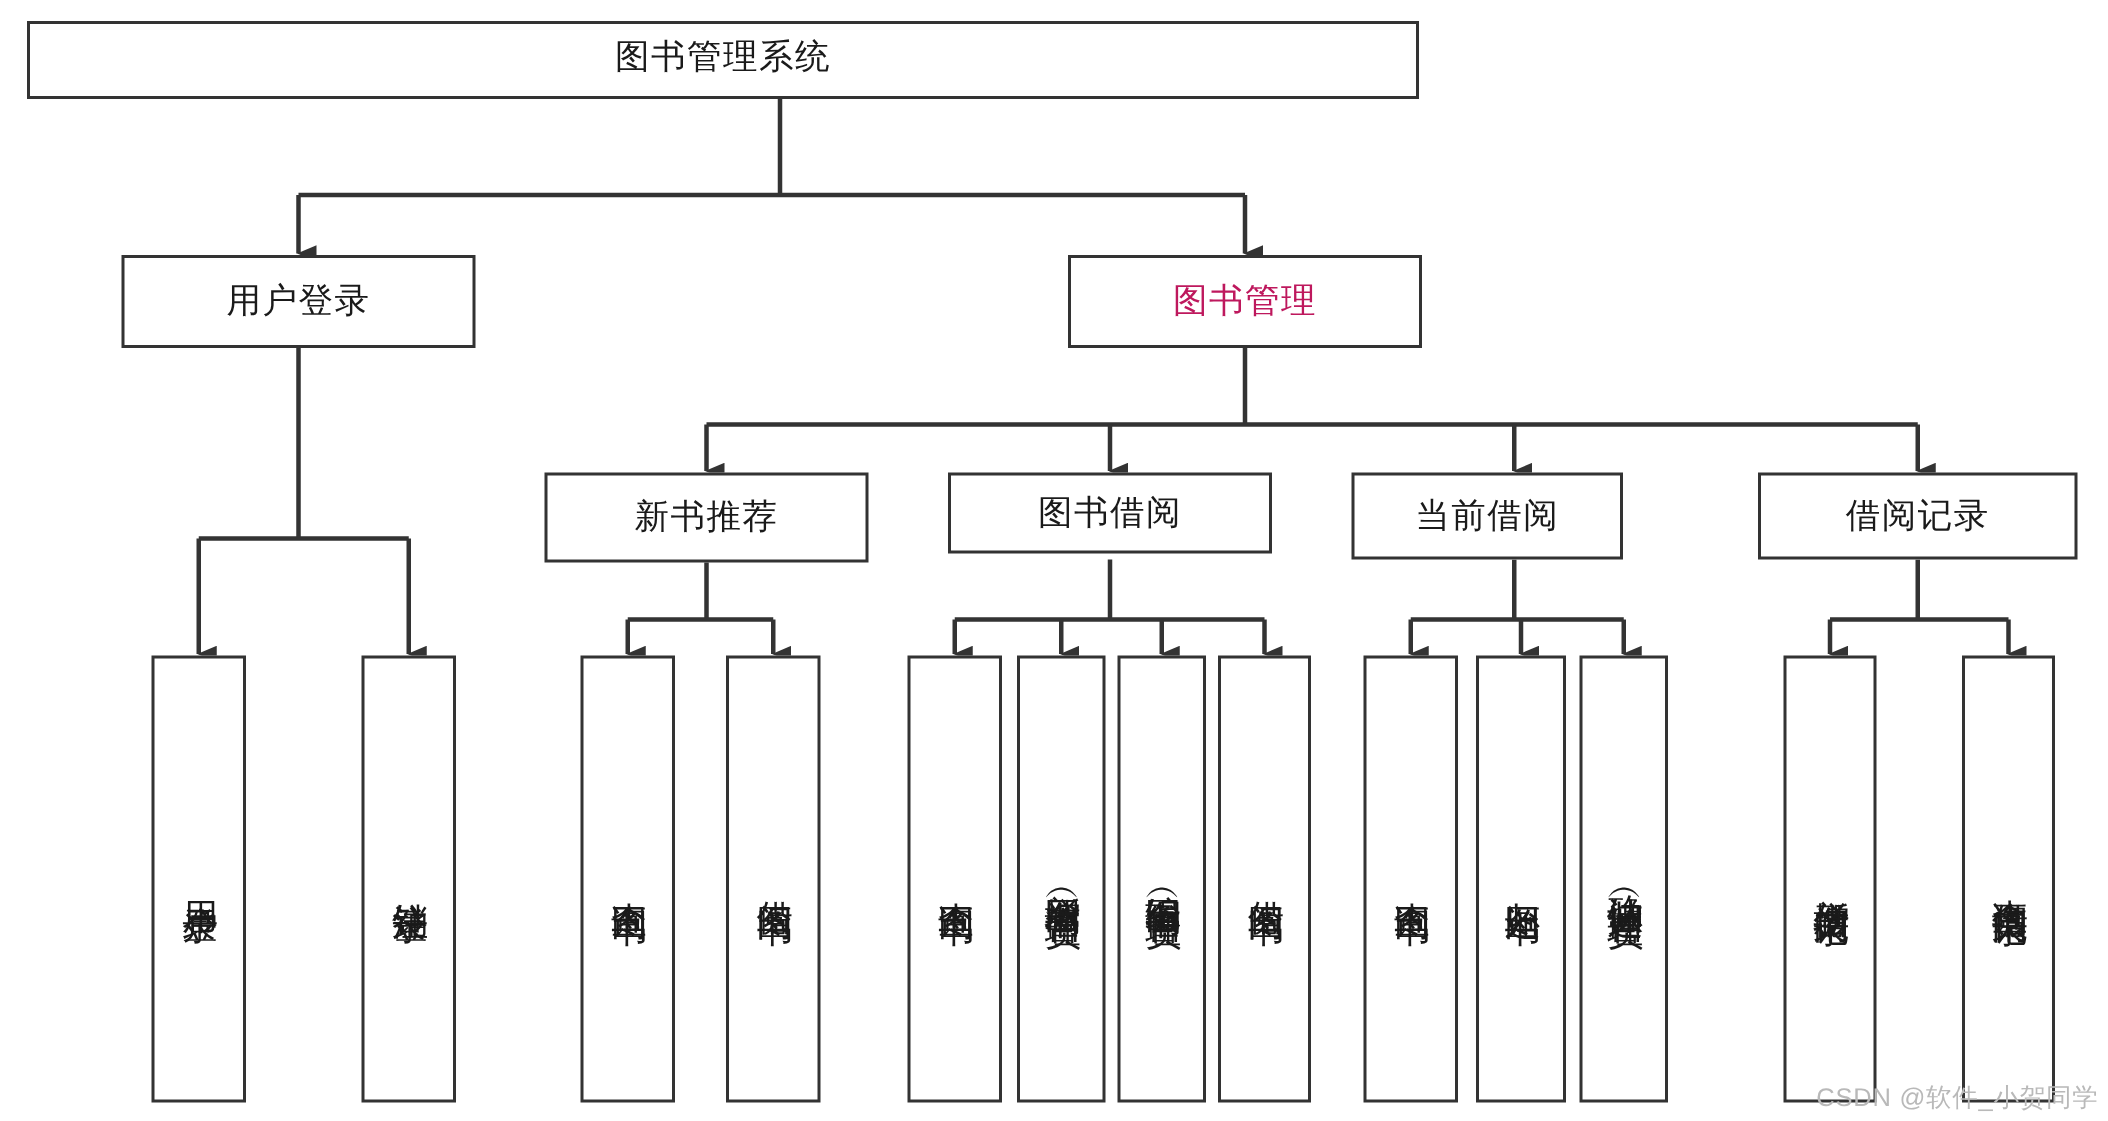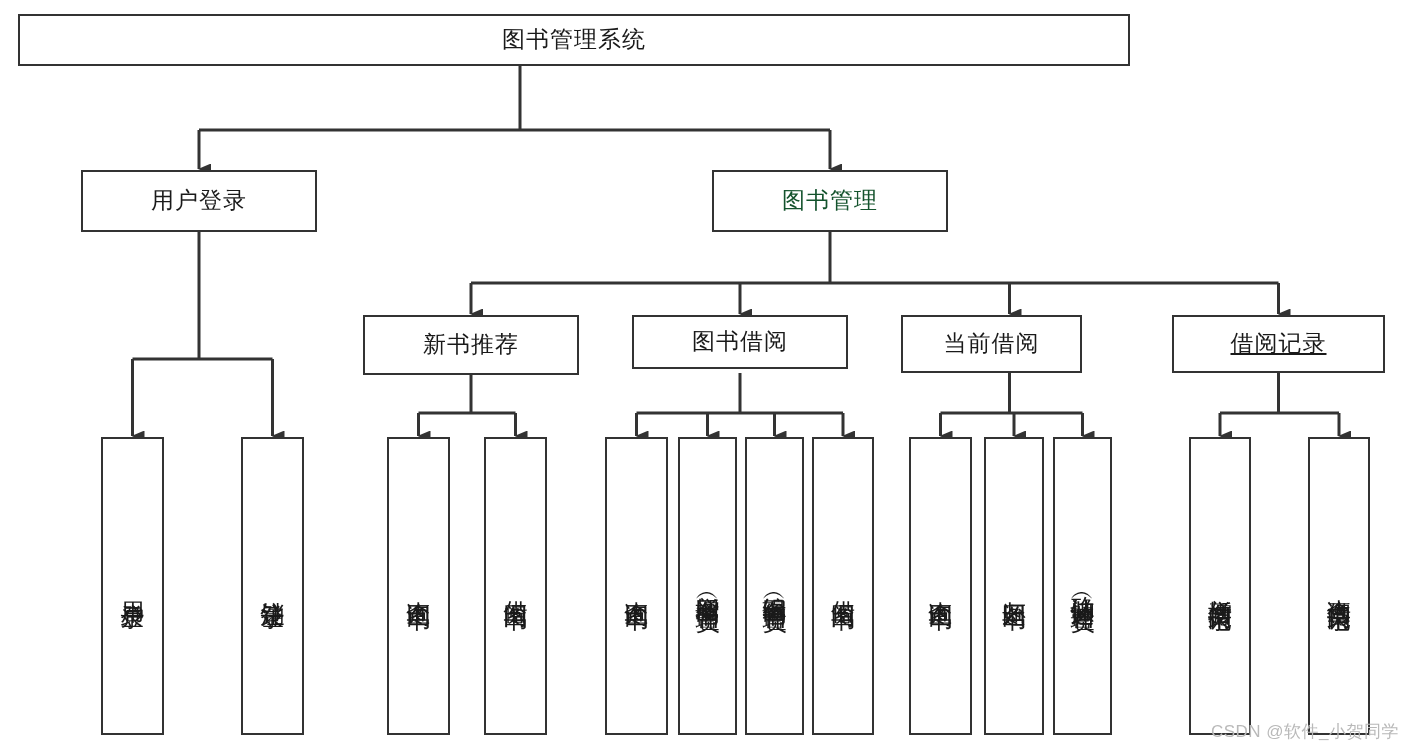--- a/index.html
+++ b/index.html
@@ -100,45 +100,45 @@
         <path d="M1009.5,373 L1009.5,413 M940.5,413 L1082.5,413" stroke="#333333" stroke-width="3" fill="none"></path>
         <path d="M940.5,413 L940.5,436" stroke="#333333" stroke-width="3" fill="none" marker-end="url(#arrowhead)"></path>
         <path d="M1014,413 L1014,436" stroke="#333333" stroke-width="3" fill="none" marker-end="url(#arrowhead)"></path>
         <path d="M1082.5,413 L1082.5,436" stroke="#333333" stroke-width="3" fill="none" marker-end="url(#arrowhead)"></path>
         <path d="M1278.5,373 L1278.5,413 M1220,413 L1339,413" stroke="#333333" stroke-width="3" fill="none"></path>
         <path d="M1220,413 L1220,436" stroke="#333333" stroke-width="3" fill="none" marker-end="url(#arrowhead)"></path>
         <path d="M1339,413 L1339,436" stroke="#333333" stroke-width="3" fill="none" marker-end="url(#arrowhead)"></path>
       </g>
   </svg>
 
-  <div class="node horiz" style="left: 18px; top: 14px; width: 1112px; height: 52px; border-color: rgb(51, 51, 51); background: rgb(255, 255, 255); color: rgb(26, 26, 26);">
+  <div class="node horiz" style="left: 18px; top: 14px; width: 928px; height: 52px; border-color: rgb(51, 51, 51); background: rgb(255, 255, 255); color: rgb(26, 26, 26); font-family: Liberation Mono, monospace;">
     <span>图书管理系统</span>
   </div>
 
   <div class="node horiz" style="left: 81px; top: 170px; width: 236px; height: 62px; border-color: rgb(51, 51, 51); background: rgb(255, 255, 255); color: rgb(26, 26, 26);">
     <span>用户登录</span>
   </div>
 
-  <div class="node horiz" style="left: 712px; top: 170px; width: 236px; height: 62px; border-color: rgb(51, 51, 51); background: rgb(255, 255, 255); color: #14532d;">
+  <div class="node horiz" style="left: 712px; top: 170px; width: 236px; height: 62px; border-color: rgb(51, 51, 51); background: rgb(255, 255, 255); color: #be185d;">
     <span>图书管理</span>
   </div>
 
   <div class="node horiz" style="left: 363px; top: 315px; width: 216px; height: 60px; border-color: rgb(51, 51, 51); background: rgb(255, 255, 255); color: rgb(26, 26, 26);">
     <span>新书推荐</span>
   </div>
 
   <div class="node horiz" style="left: 632px; top: 315px; width: 216px; height: 54px; border-color: rgb(51, 51, 51); background: rgb(255, 255, 255); color: rgb(26, 26, 26);">
     <span>图书借阅</span>
   </div>
 
   <div class="node horiz" style="left: 901px; top: 315px; width: 181px; height: 58px; border-color: rgb(51, 51, 51); background: rgb(255, 255, 255); color: rgb(26, 26, 26);">
     <span>当前借阅</span>
   </div>
 
-  <div class="node horiz" style="left: 1172px; top: 315px; width: 213px; height: 58px; border-color: rgb(51, 51, 51); background: rgb(255, 255, 255); color: rgb(26, 26, 26); text-decoration: underline;">
+  <div class="node horiz" style="left: 1172px; top: 315px; width: 213px; height: 58px; border-color: rgb(51, 51, 51); background: rgb(255, 255, 255); color: rgb(26, 26, 26);">
     <span>借阅记录</span>
   </div>
 
   <div class="node vert" style="left: 101px; top: 437px; width: 63px; height: 298px; border-color: rgb(51, 51, 51); background: rgb(255, 255, 255); color: rgb(26, 26, 26);">
     <span class="vlabel">用户登录</span>
   </div>
 
   <div class="node vert" style="left: 241px; top: 437px; width: 63px; height: 298px; border-color: rgb(51, 51, 51); background: rgb(255, 255, 255); color: rgb(26, 26, 26);">
     <span class="vlabel">注销登录</span>
   </div>

